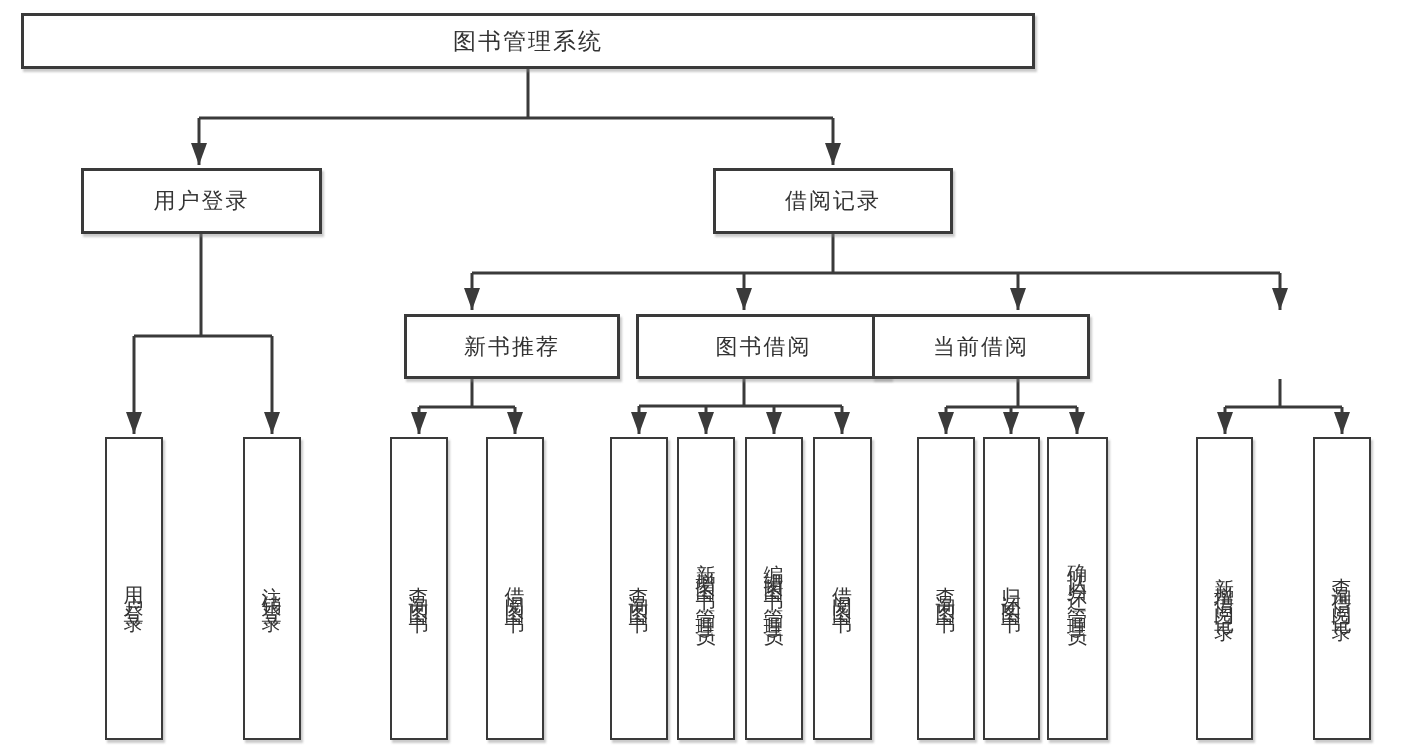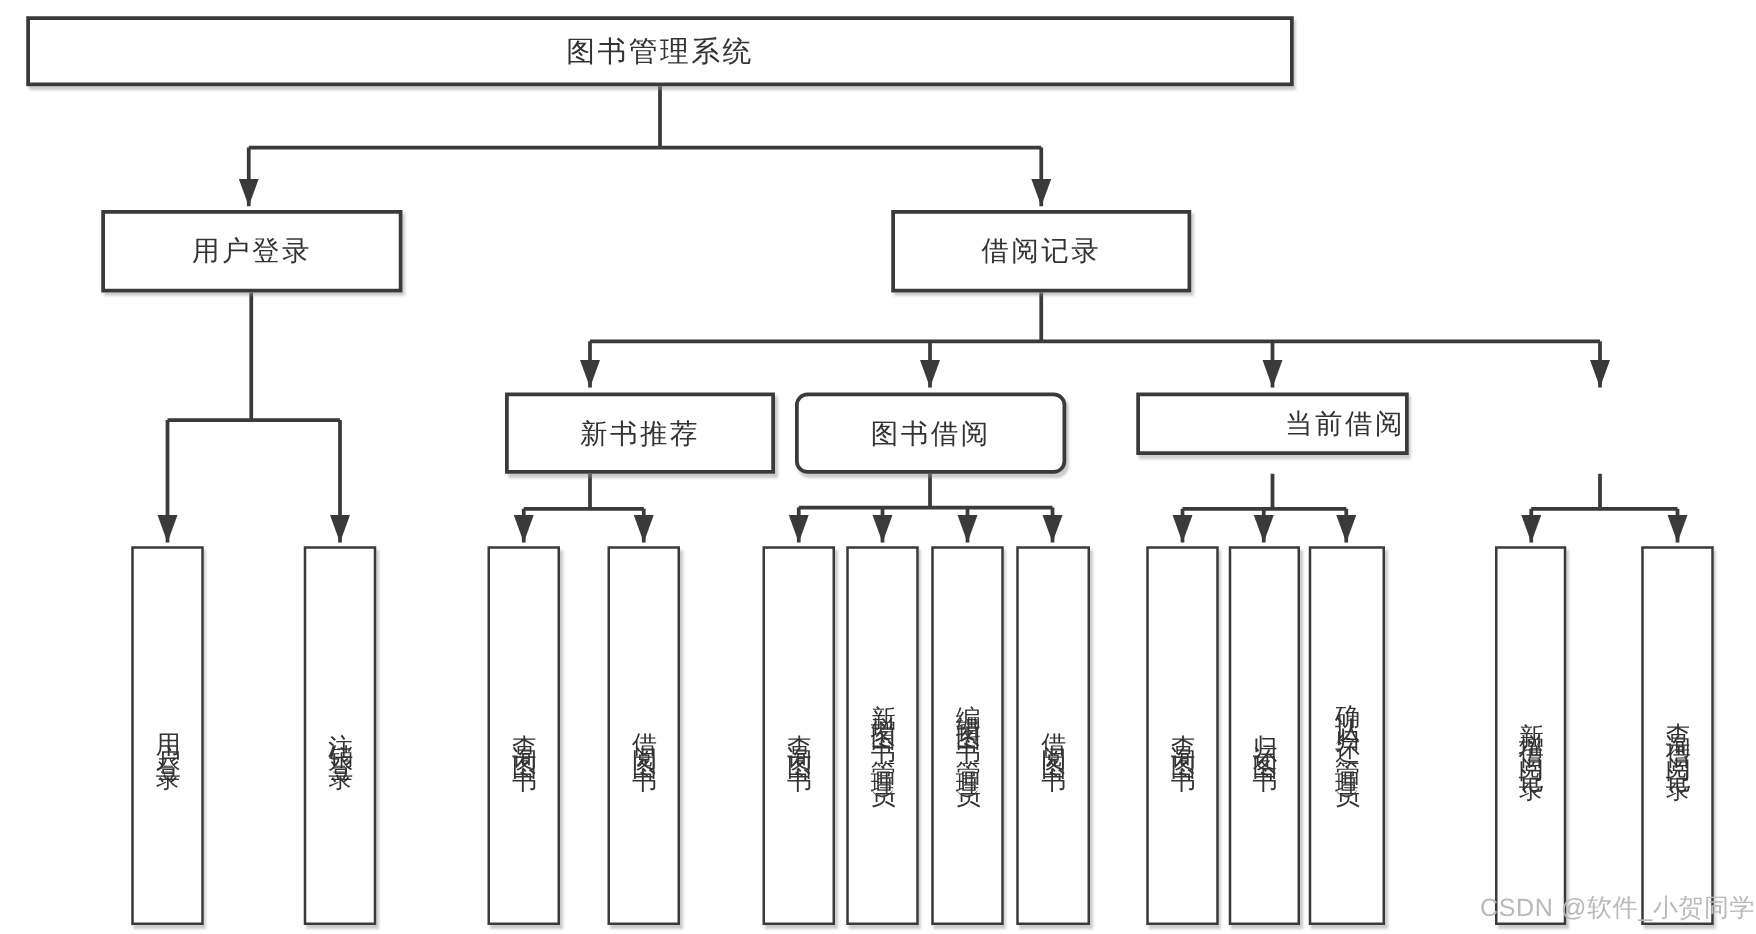--- a/index.html
+++ b/index.html
@@ -73,24 +73,24 @@
   <div class="box h" style="left:81px;top:168px;width:241px;height:66px;">
     <span>用户登录</span>
   </div>
   <div class="box h" style="left:713px;top:168px;width:240px;height:66px;">
     <span>借阅记录</span>
   </div>
 
   <div class="box h" style="left:364px;top:314px;width:216px;height:65px;margin-left:40px;">
     <span>新书推荐</span>
   </div>
-  <div class="box h" style="left:636px;top:314px;width:217px;height:65px;border-radius:10px;">
+  <div class="box h" style="left:636px;top:314px;width:255px;height:65px;">
     <span>图书借阅</span>
   </div>
-  <div class="box h" style="left:909px;top:314px;width:218px;height:50px;justify-content:flex-end;">
+  <div class="box h" style="left:872px;top:314px;width:218px;height:65px;">
     <span>当前借阅</span>
   </div>
 
   <div class="box v" style="left:105px;top:437px;width:58px;height:303px;">
     <span>用户登录</span>
   </div>
   <div class="box v" style="left:243px;top:437px;width:58px;height:303px;">
     <span>注销登录</span>
   </div>
   <div class="box v" style="left:390px;top:437px;width:58px;height:303px;">
@@ -120,15 +120,14 @@
   <div class="box v" style="left:1047px;top:437px;width:61px;height:303px;">
     <span>确认归还（管理员）</span>
   </div>
   <div class="box v" style="left:1196px;top:437px;width:57px;height:303px;">
     <span>新增借阅记录</span>
   </div>
   <div class="box v" style="left:1313px;top:437px;width:58px;height:303px;">
     <span>查询借阅记录</span>
   </div>
 
-  <div class="watermark">CSDN @软件_小贺同学</div>
 
 </div>
 
 </body></html>

